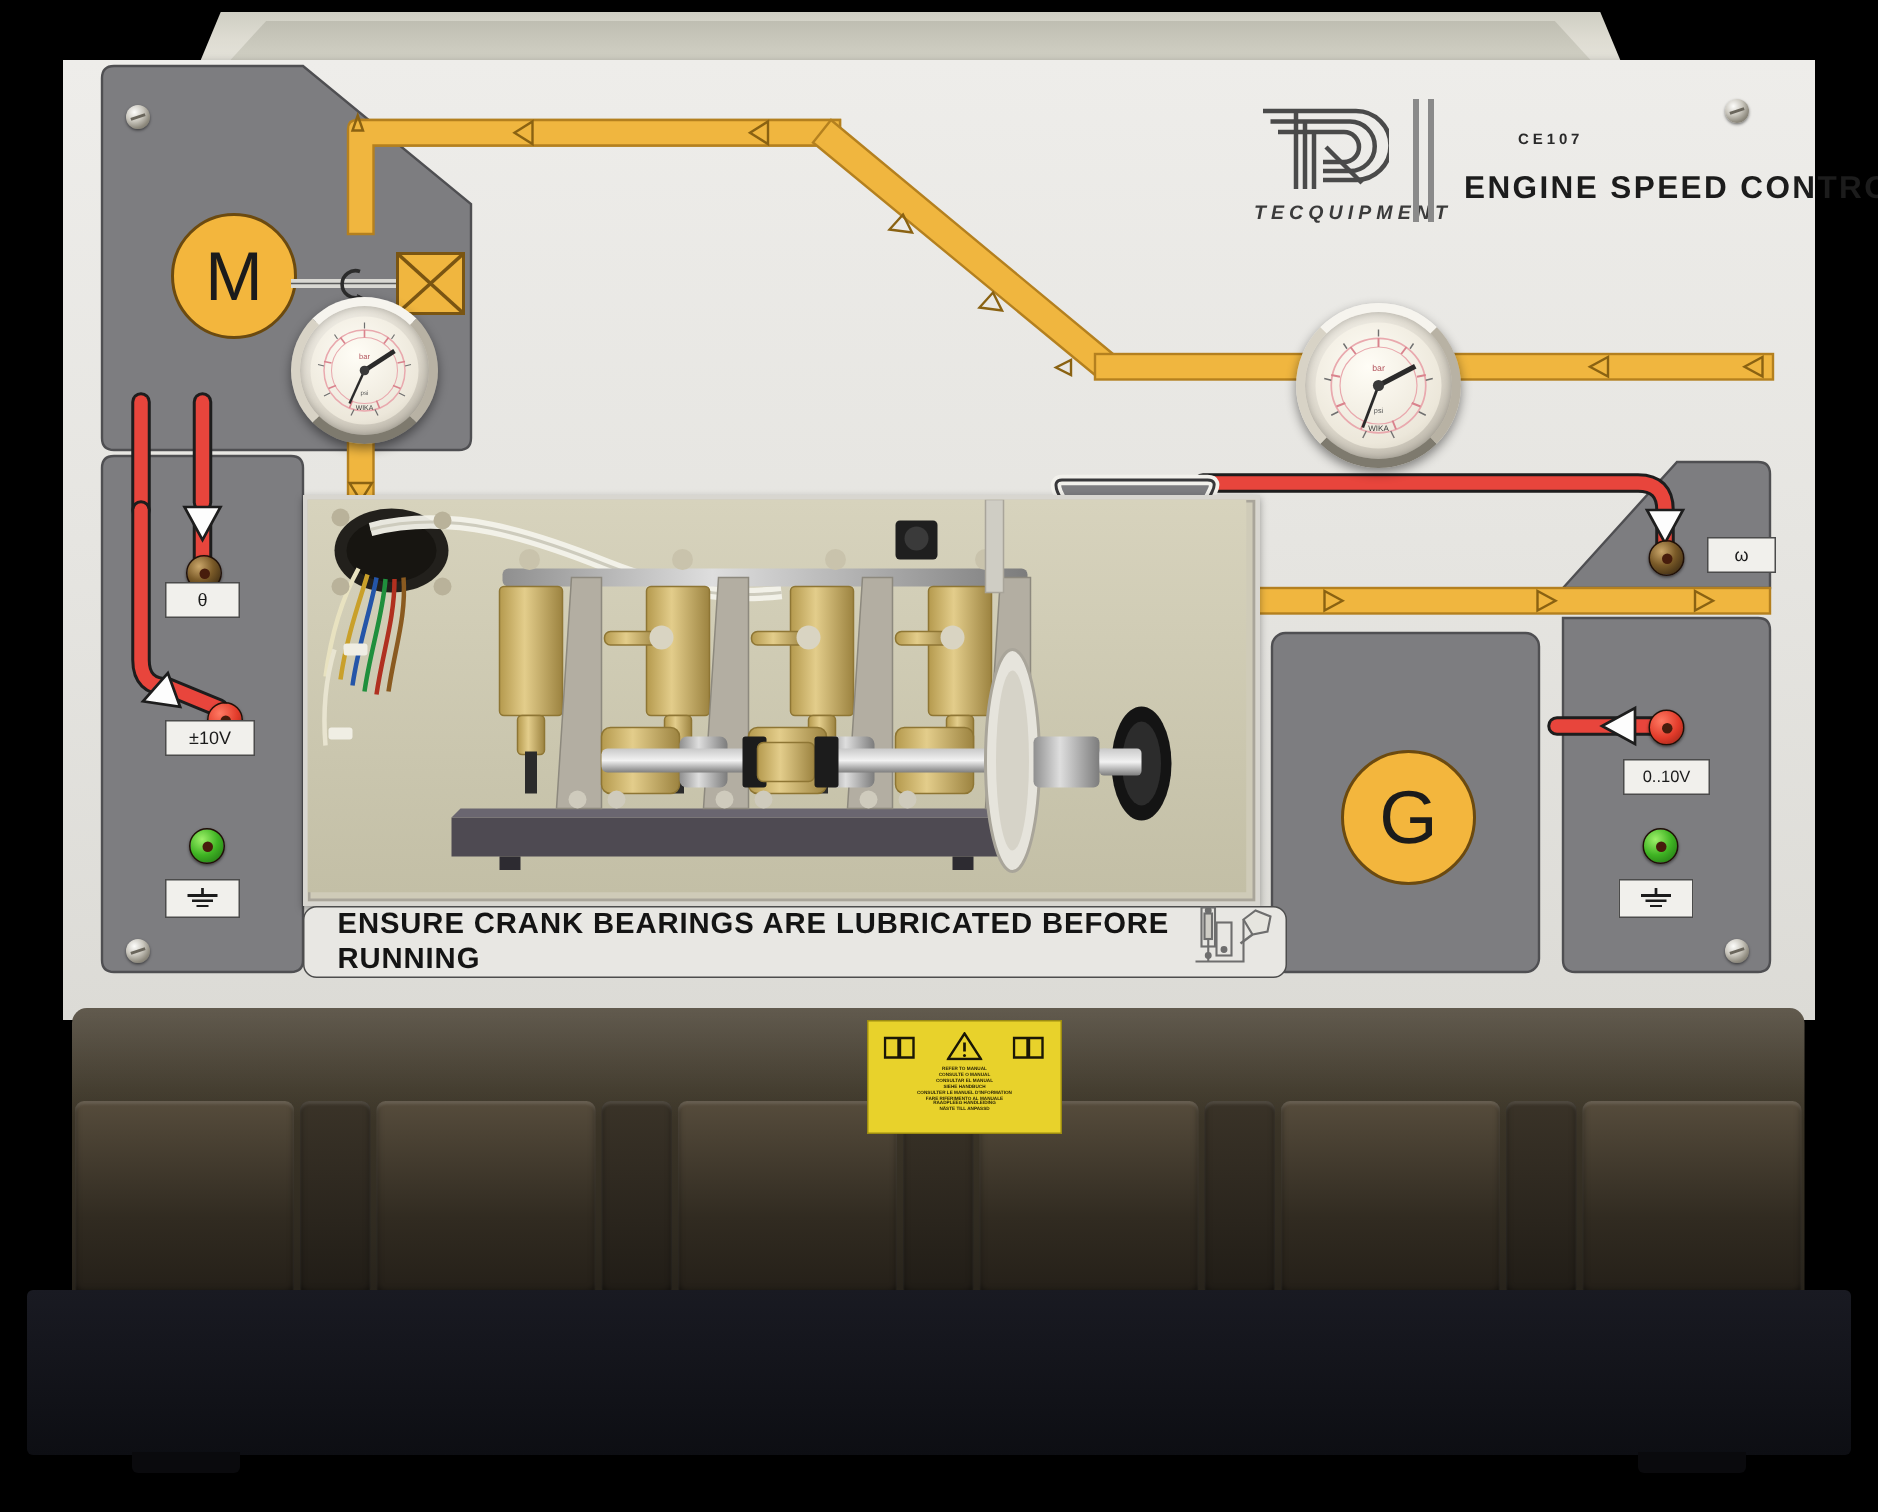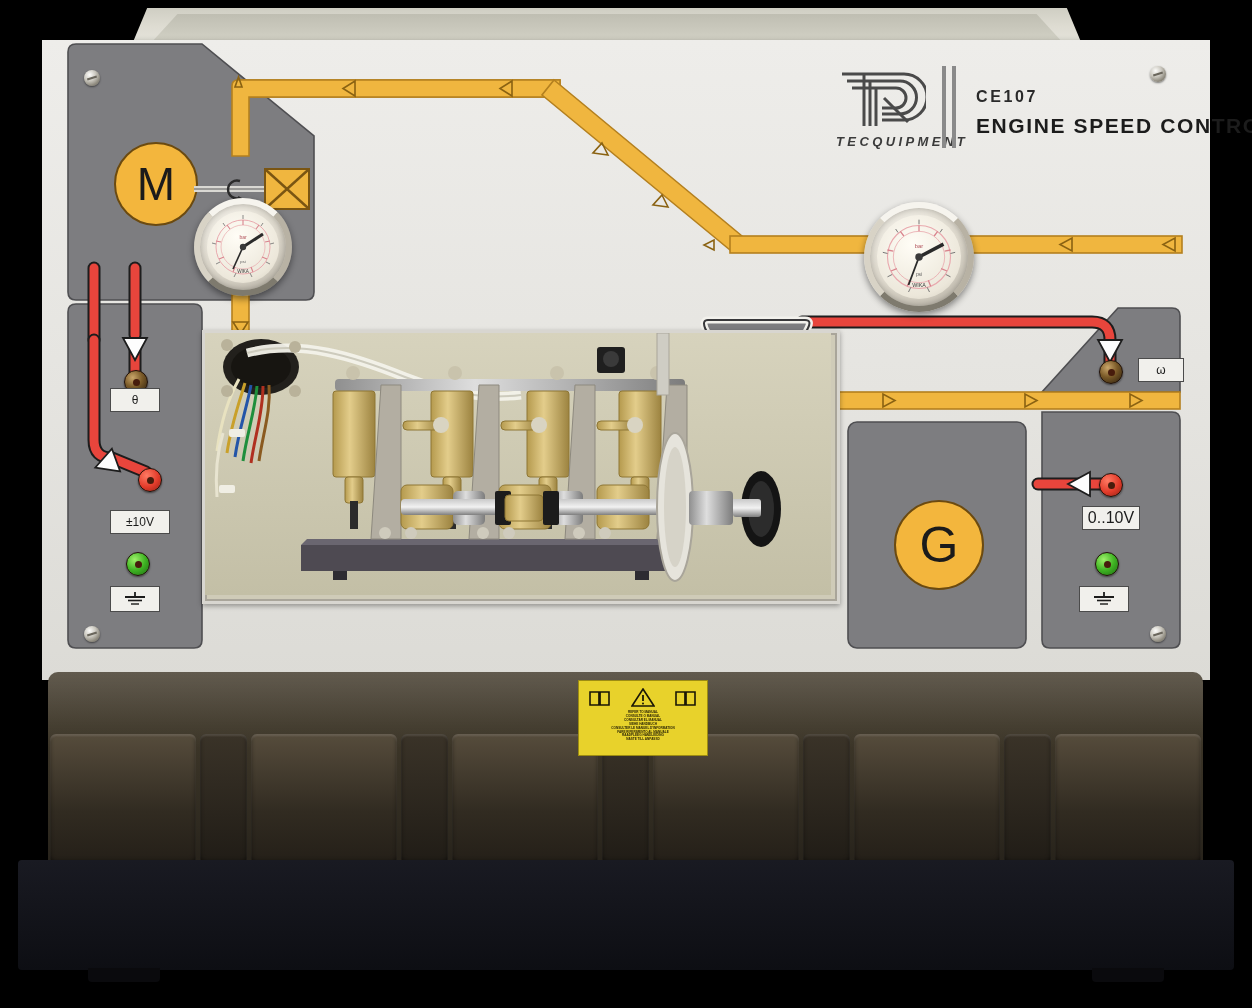--- a/index.html
+++ b/index.html
@@ -76,21 +76,21 @@
     font-family:"Liberation Sans",sans-serif;}
 
   
   .warn{position:absolute;background:#e8d22b;border:1px solid #9d8c12;}
   .warn .wtxt{font-size:3.1px;line-height:3.9px;text-align:center;color:#241f05;font-weight:bold;
     font-family:"Liberation Sans",sans-serif;}
 
   
   .brand{position:absolute;}
   .brand .tec{font-size:13px;letter-spacing:3.4px;color:#3b3b3b;font-weight:bold;}
-  .brand .model{font-size:16px;letter-spacing:2.6px;color:#2a2a2a;font-weight:bold;}
+  .brand .model{font-size:10px;letter-spacing:2.6px;color:#2a2a2a;font-weight:bold;margin-left:36px;}
   .brand .title{font-size:21px;letter-spacing:1.6px;color:#1c1c1c;font-weight:bold;}
   .brand .divider{position:absolute;width:4px;background:#8a8a8a;}
   .brand .divider2{position:absolute;width:4px;background:#8a8a8a;}
 </style>
 </head>
 <body>
 
 <div id="stage">
 
   <div class="cab-top"></div>
@@ -298,21 +298,21 @@
     <div class="jack dark" style="left:82px;top:330px;">
         <i></i>
       </div>
     <div class="tlabel" style="left:68px;top:348px;width:48px;height:22px;">
       <span>θ</span>
     </div>
 
     <div class="jack" style="left:96px;top:428px;">
         <i></i>
       </div>
-    <div class="tlabel" style="left:68px;top:470px;width:58px;height:22px;justify-content:center;">
+    <div class="tlabel" style="left:68px;top:440px;width:58px;height:22px;justify-content:center;">
       <span>±10V</span>
     </div>
 
     <div class="jack green" style="left:84px;top:512px;">
         <i></i>
       </div>
     <div class="tlabel" style="left:68px;top:546px;width:48px;height:24px;">
       <svg width="26" height="16">
         <line x1="13" y1="1" x2="13" y2="6" stroke="#1b1b1b" stroke-width="1.8"></line>
         <line x1="3" y1="6" x2="23" y2="6" stroke="#1b1b1b" stroke-width="2"></line>
@@ -325,21 +325,21 @@
         <i></i>
       </div>
     <div class="tlabel" style="left:1096px;top:318px;width:44px;height:22px;">
       <span>ω</span>
     </div>
 
     <div class="jack" style="left:1057px;top:433px;">
         <i></i>
       </div>
     <div class="tlabel" style="left:1040px;top:466px;width:56px;height:22px;">
-      <span style="font-size:16px;">0..10V</span>
+      <span style="font-size:11px;">0..10V</span>
     </div>
 
     <div class="jack green" style="left:1053px;top:512px;">
         <i></i>
       </div>
     <div class="tlabel" style="left:1037px;top:546px;width:48px;height:24px;">
       <svg width="26" height="16">
         <line x1="13" y1="1" x2="13" y2="6" stroke="#1b1b1b" stroke-width="1.8"></line>
         <line x1="3" y1="6" x2="23" y2="6" stroke="#1b1b1b" stroke-width="2"></line>
         <line x1="6" y1="9.5" x2="20" y2="9.5" stroke="#1b1b1b" stroke-width="1.6"></line>
@@ -480,20 +480,37 @@
           <circle cx="180" cy="200" r="6"></circle>
             <circle cx="206" cy="200" r="6"></circle>
           <circle cx="278" cy="200" r="6"></circle>
             <circle cx="304" cy="200" r="6"></circle>
           <circle cx="374" cy="200" r="6"></circle>
             <circle cx="400" cy="200" r="6"></circle>
         </g>
       </svg>
     </div>
 
+    <div class="banner" style="left:160px;top:564px;width:632px;height:46px;padding-left:22px;">
+      <span>ENSURE CRANK BEARINGS ARE LUBRICATED BEFORE RUNNING</span>
+      <svg width="62" height="44" style="position:absolute;right:6px;top:-4px;">
+        <g fill="none" stroke="#6e6e6e" stroke-width="1.4">
+          <rect x="12" y="4" width="9" height="26"></rect>
+          <rect x="14" y="8" width="5" height="17" fill="#cfcdc6"></rect>
+          <line x1="16.5" y1="25" x2="16.5" y2="40"></line>
+          <rect x="22" y="14" width="10" height="22"></rect>
+          <path d="M8,40 H40 V12"></path>
+          <path d="M40,12 L48,6 L58,10 L56,20 L46,22 Z" fill="#e6e5df"></path>
+          <path d="M46,22 L38,28" stroke-width="1.6"></path>
+          <circle cx="16.5" cy="6" r="1.6" fill="#6e6e6e"></circle>
+          <circle cx="16.5" cy="36" r="1.6" fill="#6e6e6e"></circle>
+          <circle cx="27" cy="32" r="1.6" fill="#6e6e6e"></circle>
+        </g>
+      </svg>
+    </div>
 
   </div>
 
   <div class="plinth">
     <div class="plinth-ribs">
       <div class="rib"></div>
       <div class="rib gap"></div>
       <div class="rib"></div>
       <div class="rib gap"></div>
       <div class="rib"></div>

